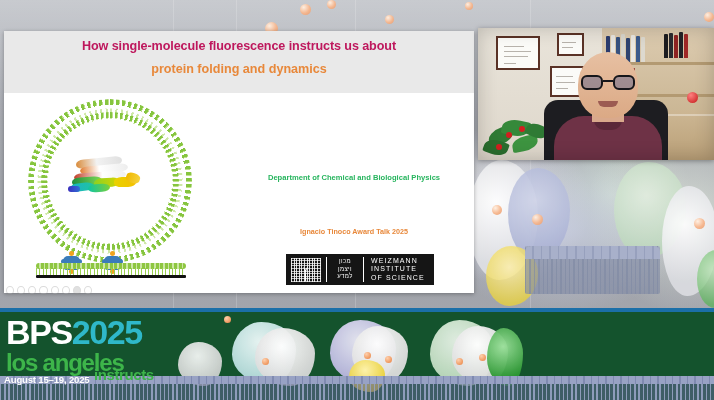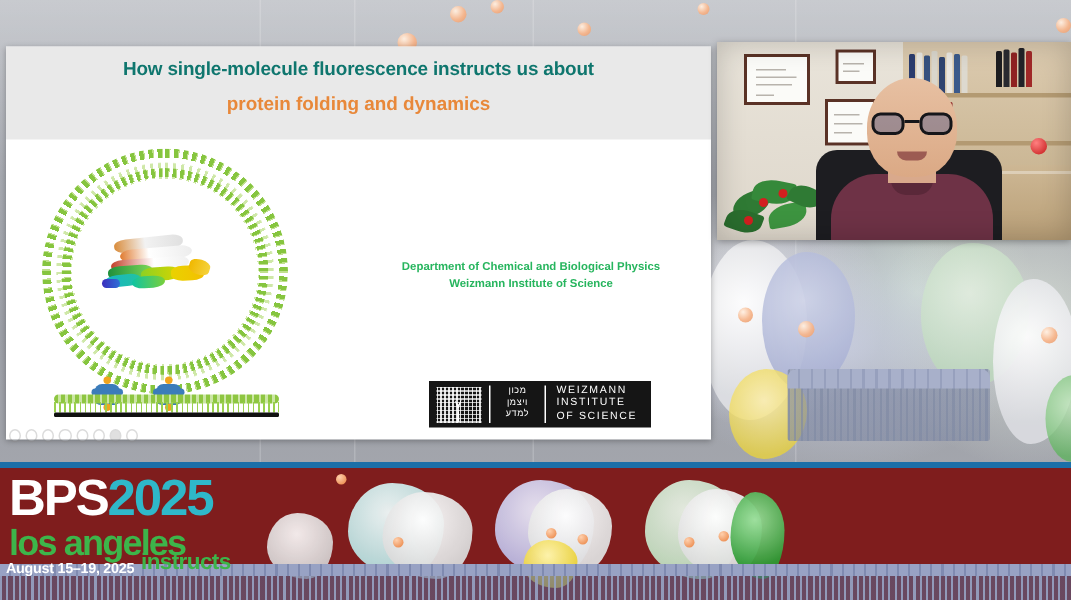--- a/index.html
+++ b/index.html
@@ -54,21 +54,21 @@
     background: #ffffff;
     box-shadow: 0 1px 4px rgba(0,0,0,.30);
     overflow: hidden;
   }
   .slide-titleband {
     position: absolute; left:0; top:0; width: 100%; height: 62px;
     background: #e9e9e9;
   }
   .slide-title-1 {
     position:absolute; left:0; top:8px; width:100%;
-    text-align:center; color:#0f766e; font-size:12.6px; font-weight:bold;
+    text-align:center; color:#be185d; font-size:12.6px; font-weight:bold;
     letter-spacing:-.1px;
   }
   .slide-title-2 {
     position:absolute; left:0; top:31px; width:100%;
     text-align:center; color:#e8883a; font-size:12.6px; font-weight:bold;
   }
 
   
   .vesicle-wrap { position:absolute; left:22px; top:70px; width:190px; height:185px; }
   .vesicle-spokes {
@@ -233,21 +233,21 @@
   .lens.l{ left:0; } .lens.r{ right:0; }
   .bridge { position:absolute; left:22px; top:5px; width:10px; height:2px; background:#16161a; }
   .cam-mouth { position:absolute; left:44px; bottom:53px; width:20px; height:6px; background:#9c5b52; border-radius:0 0 10px 10px; }
   .cam-ball { position:absolute; right:16px; top:64px; width:11px; height:11px; border-radius:50%;
     background: radial-gradient(circle at 35% 30%, #ff8080, #c41818); }
   .cam-vignette { position:absolute; inset:0; box-shadow: inset 0 0 20px rgba(0,0,0,.20); }
 
   
   #banner {
     position:absolute; left:0; top:308px; width:714px; height:92px;
-    background:#7f1d1d; overflow:hidden;
+    background:#14532d; overflow:hidden;
   }
   .banner-stripe { position:absolute; left:0; top:0; width:100%; height:4px; background:#1b6fa8; }
   .banner-bilayer {
     position:absolute; left:0; bottom:0; width:100%; height:24px;
     background:
       repeating-linear-gradient(90deg, rgba(150,162,195,.9) 0 1.4px, rgba(0,0,0,0) 1.4px 4.2px),
       linear-gradient(180deg, rgba(150,160,194,.95) 0 8px, rgba(90,100,140,.6) 8px 100%);
   }
   .banner-bilayer:before{
     content:""; position:absolute; left:0; top:0; width:100%; height:8px;
@@ -353,22 +353,22 @@
 
       <div class="support-bilayer">
         <div class="support-top"></div>
         <div class="support-tails"></div>
         <div class="support-base"></div>
       </div>
     </div>
 
     <div class="speaker-dept">
       <div>Department of Chemical and Biological Physics</div>
-      <div>Weizmann Institute of Science</div>
-    </div>
+    </div>
+    <div class="award-line">Ignacio Tinoco Award Talk 2025</div>
 
     <div class="wlogo">
       <div class="wl-cell wl-tree">
         <div class="wl-tree-art"></div>
       </div>
       <div class="wl-sep"></div>
       <div class="wl-cell wl-heb">
         <div>
           <div>מכון</div>
           <div>ויצמן</div>

